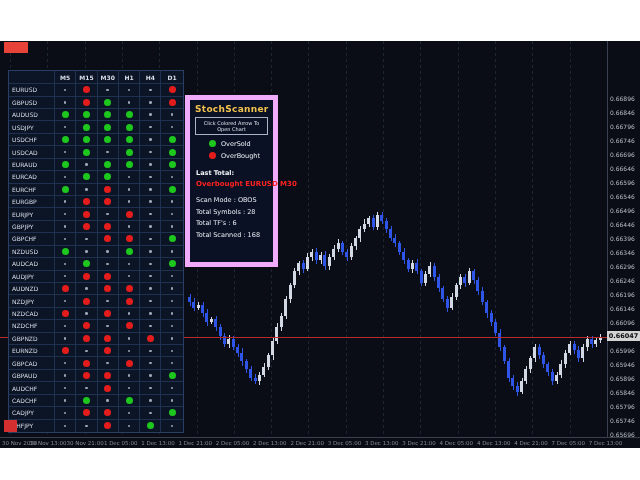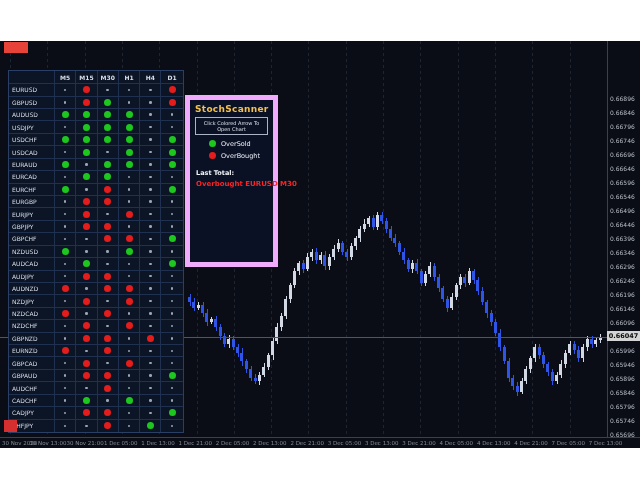--- a/index.html
+++ b/index.html
@@ -945,17 +945,23 @@
             <div class="ldot" style="background: rgb(30, 199, 30);"></div>
             <div class="ltext">OverSold</div>
           </div>
           <div class="lrow">
             <div class="ldot" style="background: rgb(229, 28, 28);"></div>
             <div class="ltext">OverBought</div>
           </div>
         </div>
       <div class="lastlbl">Last Total:</div>
       <div class="lastsig">Overbought EURUSD M30</div>
+      <div>
+          <div class="stat">Scan Mode : OBOS</div>
+          <div class="stat">Total Symbols : 28</div>
+          <div class="stat">Total TF's : 6</div>
+          <div class="stat">Total Scanned : 168</div>
+        </div>
     </div>
 
     <div class="badge badge-bottom"></div>
   </div>
 </div>
 
 </body></html>

